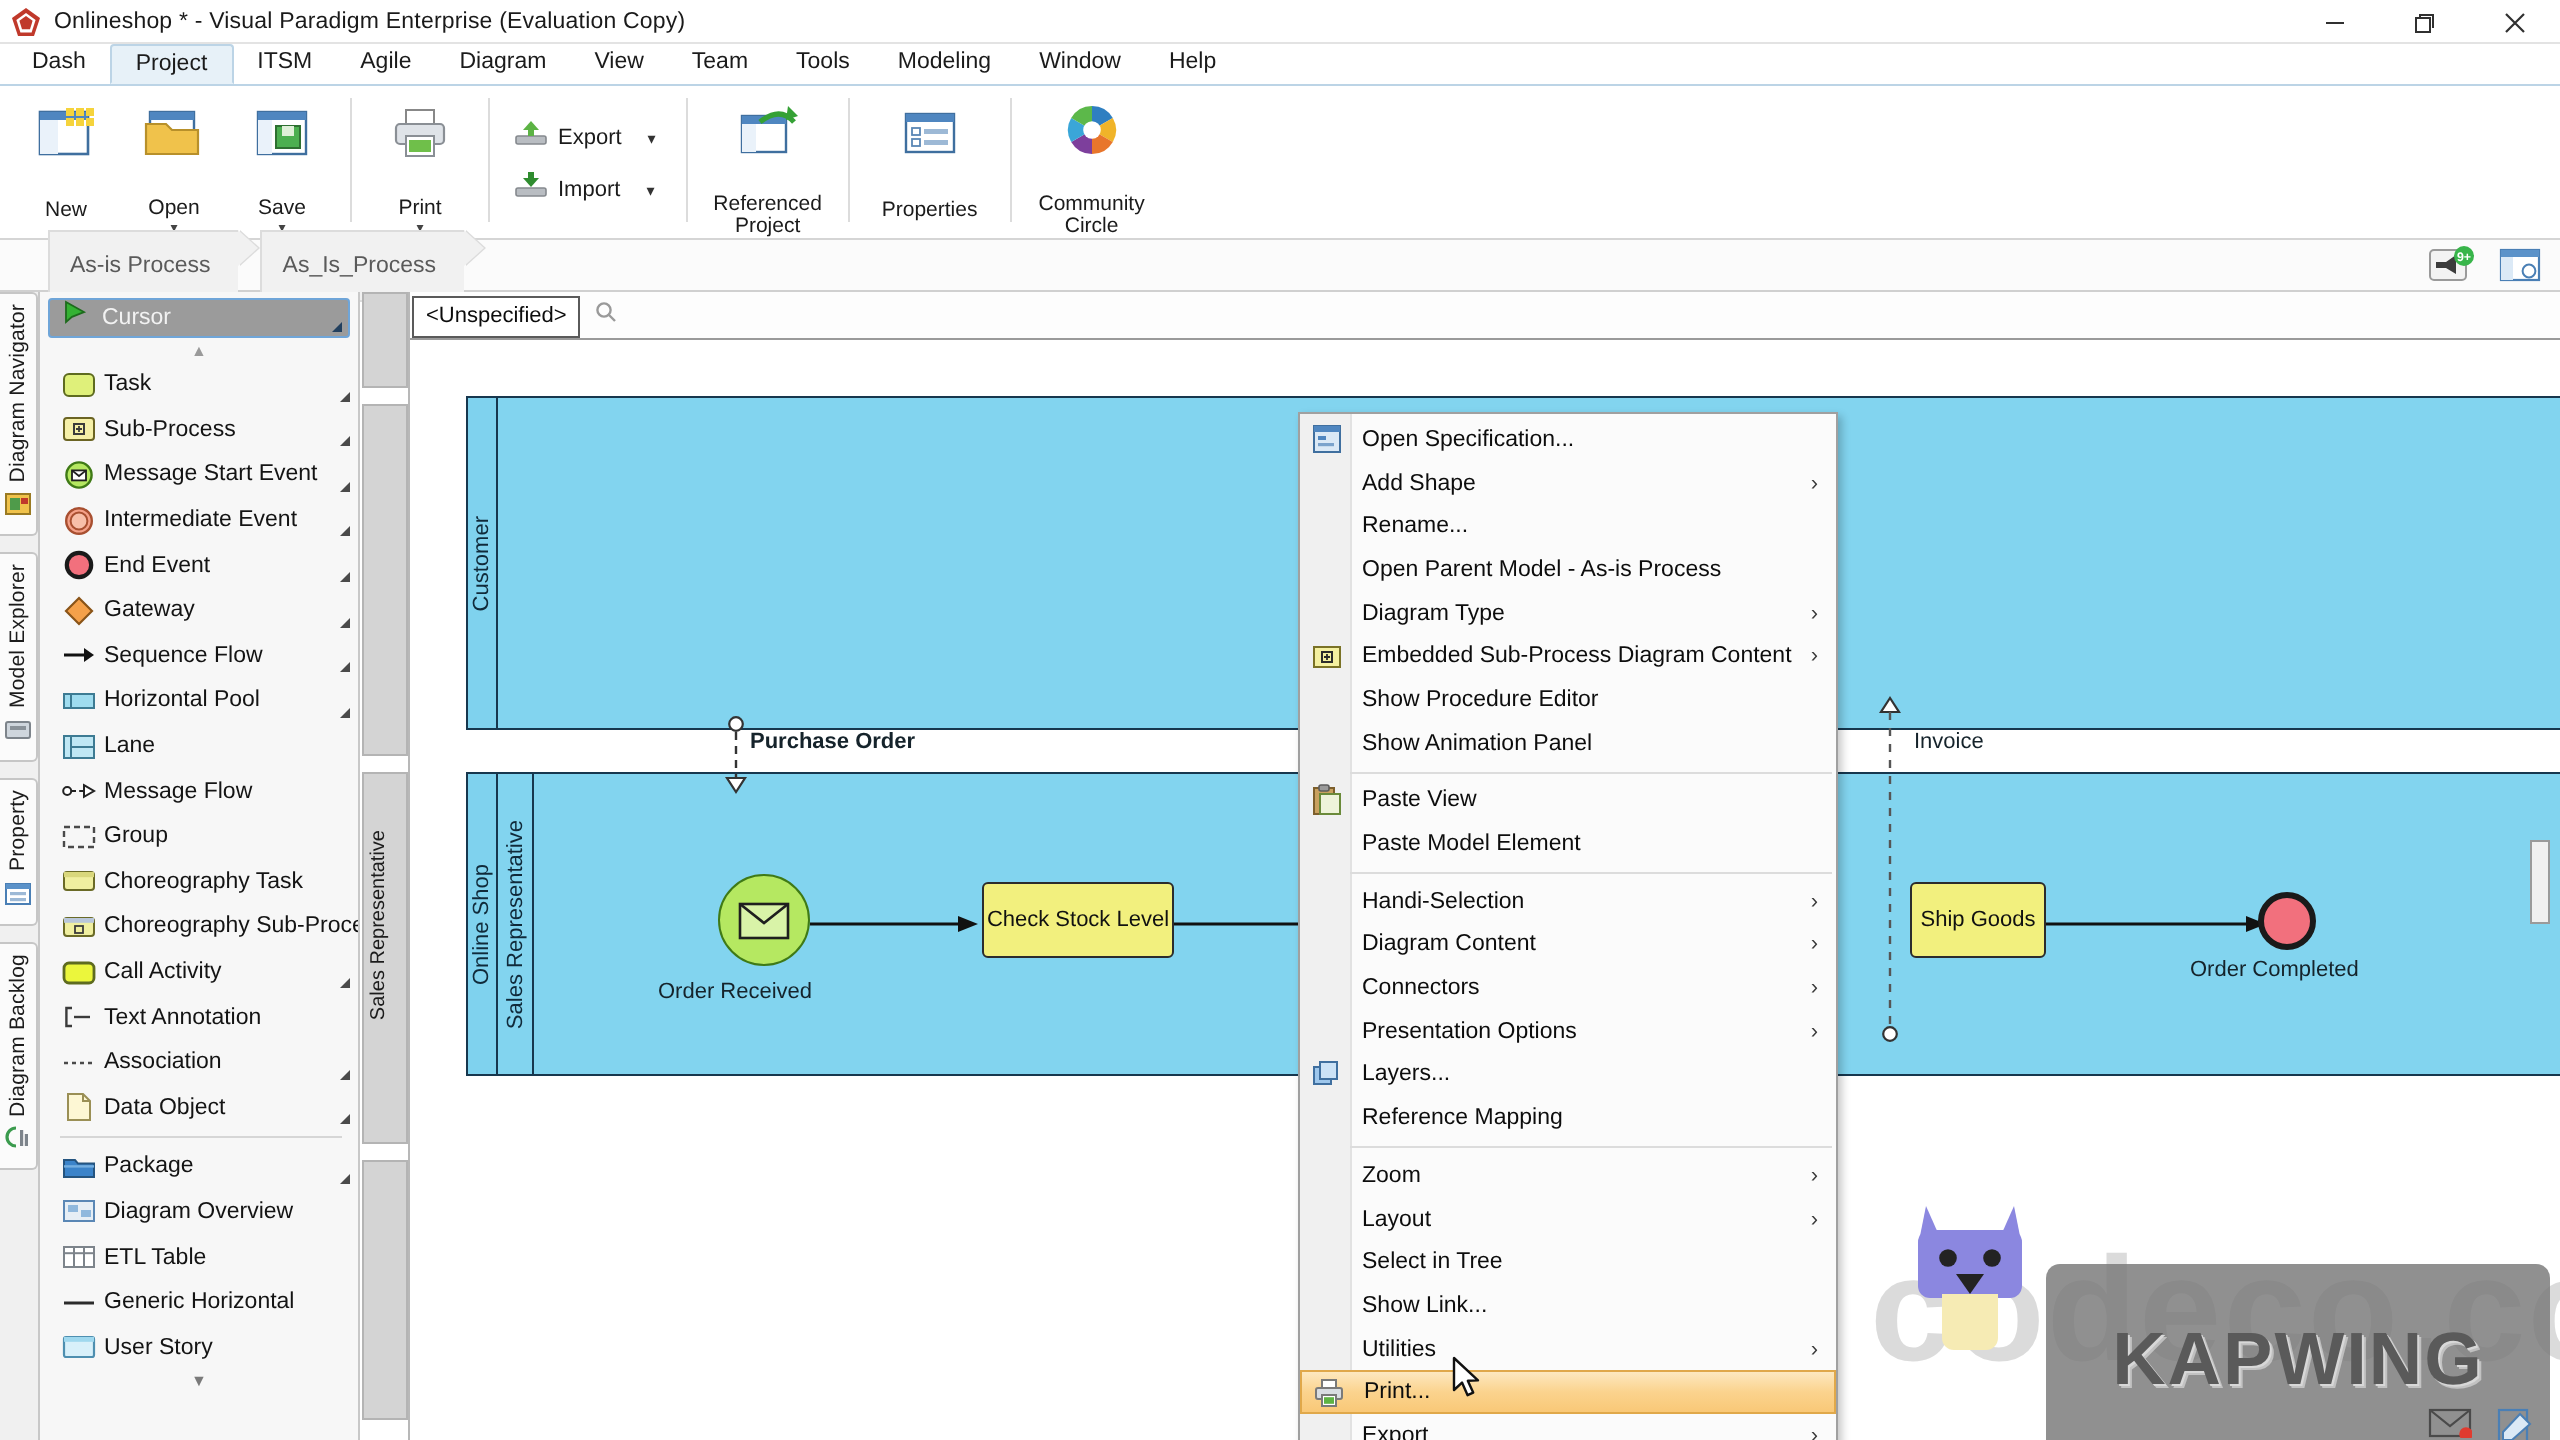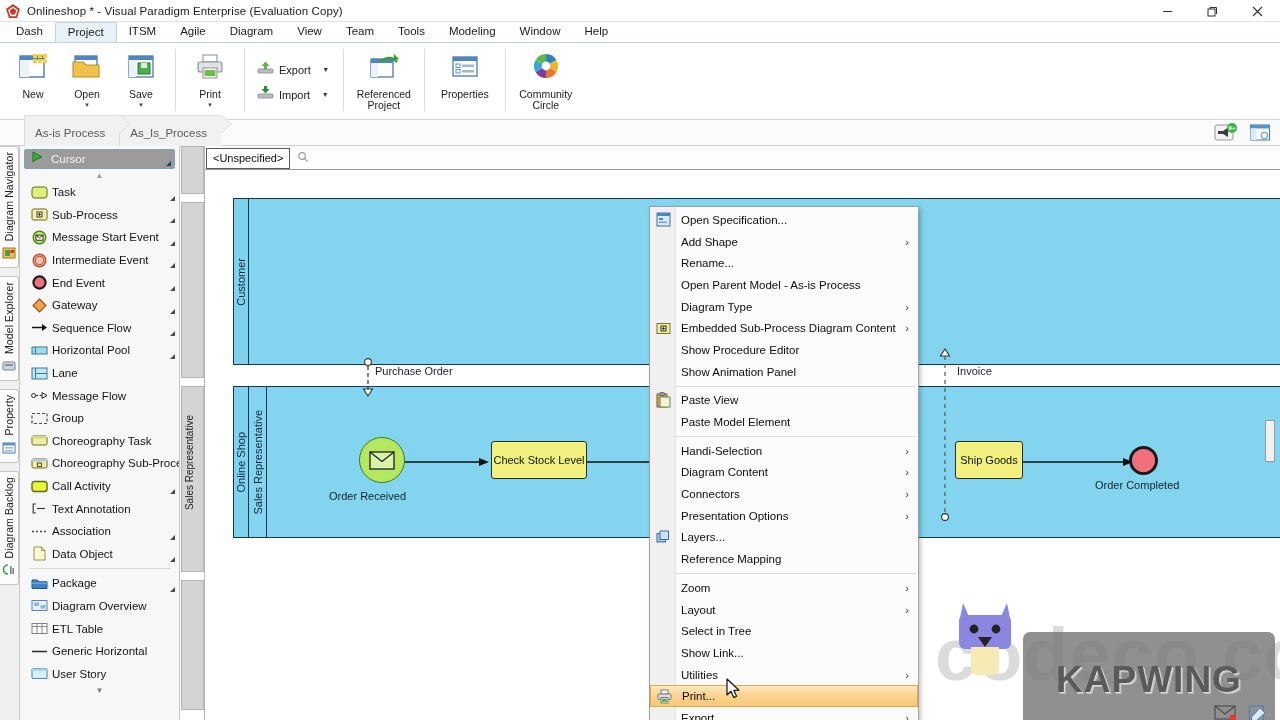--- a/index.html
+++ b/index.html
@@ -47,21 +47,21 @@
     border-bottom: 1px solid #d5d5d5;
     display: flex; align-items: stretch; padding: 2px 0 0 6px;
   }
   .rgroup { display: flex; align-items: stretch; }
   .rsep { width: 1px; background: #dcdcdc; margin: 4px 7px 8px 7px; }
   .rbtn {
     width: 54px; display: flex; flex-direction: column; align-items: center;
     padding-top: 4px; cursor: default;
   }
   .rbtn .gl { height: 36px; display: flex; align-items: center; justify-content: center; }
-  .rbtn .lbl { font-size: 10.5px; color: #1b1b1b; text-align: center; line-height: 11px; margin-top: 4px; }
+  .rbtn .lbl { font-size: 10.5px; color: #1b1b1b; text-align: center; line-height: 11px; margin-top: 15px; }
   .rbtn .caret { font-size: 7px; color: #444; line-height: 8px; margin-top: 1px; }
   .rbtn.wide { width: 66px; }
   .rstack { display: flex; flex-direction: column; justify-content: center; padding: 4px 2px; }
   .rsmall {
     display: flex; align-items: center; gap: 5px; padding: 3px 6px 3px 3px; border-radius: 2px;
   }
   .rsmall .lbl { font-size: 11px; color: #1b1b1b; }
   .rsmall .caret { font-size: 8px; color: #333; margin-left: 8px; }
 
   
@@ -78,21 +78,21 @@
   .crumb::after {
     content: ""; position: absolute; right: -10px; top: -1px;
     width: 0; height: 0; border-top: 9.5px solid transparent;
     border-bottom: 9.5px solid transparent; border-left: 10px solid #f1f1f1; z-index: 2;
   }
   .crumb::before {
     content: ""; position: absolute; right: -11px; top: -1px;
     width: 0; height: 0; border-top: 9.5px solid transparent;
     border-bottom: 9.5px solid transparent; border-left: 10px solid #dcdcdc; z-index: 1;
   }
-  .crumb + .crumb { }
+  .crumb + .crumb { margin-left: 11px; }
   .crumb-tools { position: absolute; right: 6px; top: 2px; display: flex; gap: 6px; align-items: center; }
   .ctool { width: 28px; height: 21px; display: flex; align-items: center; justify-content: center; }
 
   
   .vstrip {
     position: absolute; left: 0; top: 146px; width: 20px; height: 574px;
     background: #f0f0f0; border-right: 1px solid #c8c8c8;
   }
   .vtab {
     width: 19px; margin: 0 0 8px 0; background: #fbfbfb;
@@ -812,21 +812,21 @@
         <div class="evt-end" style="left:862px; top:59px;"></div>
         <span class="bpmn-label" style="left:828px; top:92px;">Order Completed</span>
       </div>
     </div>
 
     <svg style="position:absolute; left:152px; top:188px;" width="22" height="42">
       <circle cx="11" cy="4" r="3.4" fill="#fff" stroke="#333" stroke-width="1.1"></circle>
       <path d="M11 8 V31" stroke="#333" stroke-width="1.2" stroke-dasharray="4,3"></path>
       <path d="M6.5 31 L15.5 31 L11 38 Z" fill="#fff" stroke="#333" stroke-width="1.1"></path>
     </svg>
-    <span class="msgflow-label" style="left:170px; top:195px;">Purchase Order</span>
+    <span class="msgflow-label" style="left:170px; top:195px;font-weight:bold;">Purchase Order</span>
 
     <svg style="position:absolute; left:729px; top:167px;" width="22" height="188">
       <path d="M11 12 L6.5 19 L15.5 19 Z" fill="#fff" stroke="#333" stroke-width="1.1"></path>
       <path d="M11 19 V176" stroke="#555" stroke-width="1.2" stroke-dasharray="4,4"></path>
       <circle cx="11" cy="180" r="3.4" fill="#fff" stroke="#333" stroke-width="1.1"></circle>
     </svg>
     <span class="msgflow-label" style="left:752px; top:195px;">Invoice</span>
 
     <div class="vscroll-thumb" style="left:1060px; top:250px; height:42px;"></div>
   </div>

